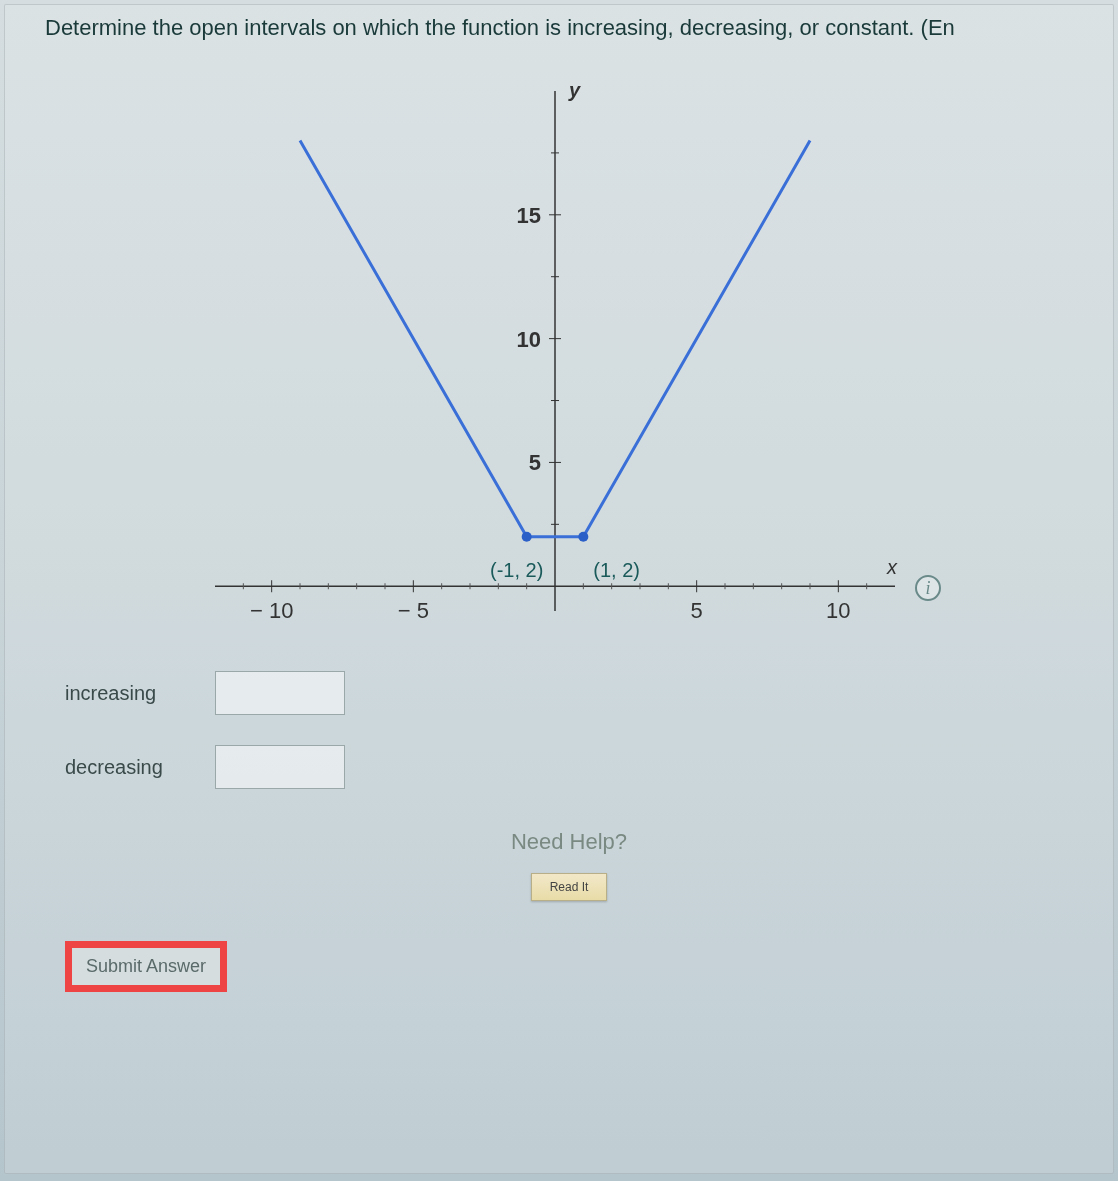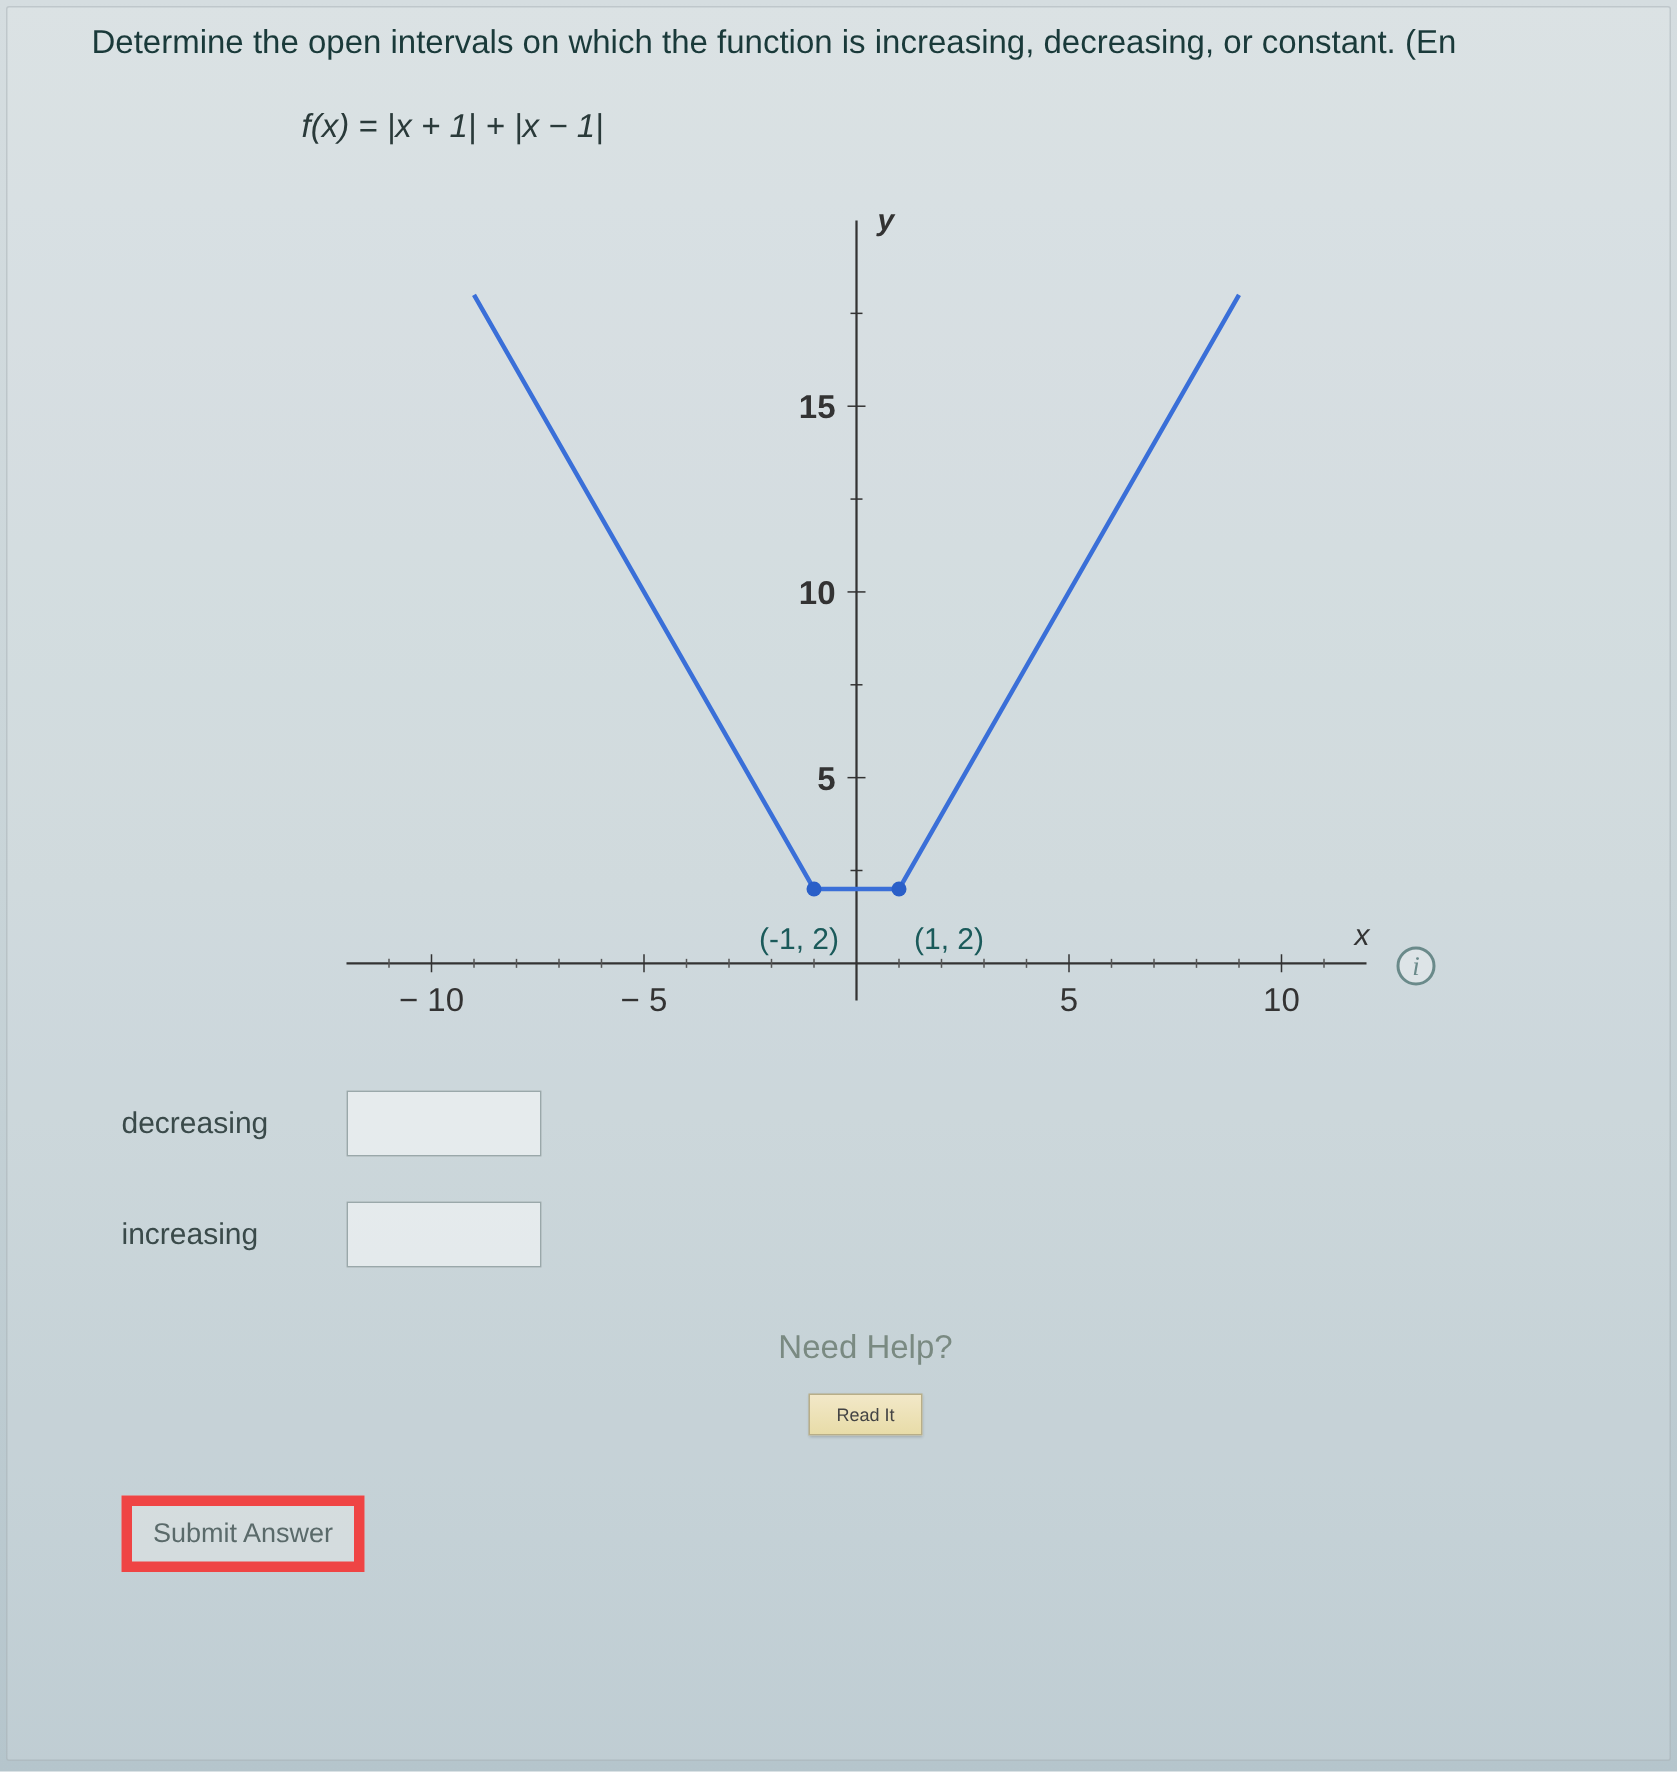--- a/index.html
+++ b/index.html
@@ -5,21 +5,21 @@
   * { box-sizing: border-box; margin: 0; padding: 0; }
   body {
     font-family: Arial, Helvetica, sans-serif;
     background: linear-gradient(180deg, #d5dde0 0%, #c8d4d8 50%, #b5c5cc 100%);
     width: 1118px;
     height: 1181px;
     overflow: hidden;
     position: relative;
   }
   .content {
-    padding: 10px 40px 0 56px;
+    padding: 10px 40px 0 40px;
     background: rgba(255,255,255,0.15);
     border: 1px solid rgba(150,160,165,0.4);
     border-radius: 2px;
     margin: 4px;
     height: 1170px;
   }
   .question-text {
     font-size: 22px;
     color: #1a3a3a;
     margin-bottom: 30px;
@@ -113,21 +113,20 @@
     font-size: 18px;
     background: rgba(255,255,255,0.3);
     cursor: pointer;
   }
 </style>
 </head>
 <body>
 
 <div class="content">
   <div class="question-text">Determine the open intervals on which the function is increasing, decreasing, or constant. (En</div>
-  <div class="formula">f(x) = |x + 1| + |x − 1|</div>
 
   <div class="chart-area">
     <svg class="chart-svg" viewBox="0 0 760 570">
 
       <g id="chart-g">
           <line x1="40" y1="515.2380952380952" x2="720" y2="515.2380952380952" stroke="#333" stroke-width="1.5"></line>
           <line x1="380" y1="540" x2="380" y2="20" stroke="#333" stroke-width="1.5"></line>
           <text x="394" y="26" font-size="20" font-style="italic" fill="#333" font-weight="bold">y</text>
           <text x="712" y="503.2380952380952" font-size="20" font-style="italic" fill="#333">x</text>
           <line x1="96.66666666666666" y1="509.2380952380952" x2="96.66666666666666" y2="521.2380952380952" stroke="#333"></line>
@@ -173,27 +172,27 @@
           <text x="418.3333333333333" y="505.7142857142857" font-size="20" fill="#1a5a5a" text-anchor="start">(1, 2)</text>
         </g>
     </svg>
     <div class="info-icon-c">
       <div class="info-icon">i</div>
     </div>
   </div>
 
   <div class="answer-rows">
     <div class="answer-row">
+      <div class="answer-label">increasing</div>
+      <input class="answer-input" value="" style="">
+    </div>
+    <div class="answer-row">
       <div class="answer-label">decreasing</div>
       <input class="answer-input" value="" style="">
     </div>
-    <div class="answer-row">
-      <div class="answer-label">increasing</div>
-      <input class="answer-input" value="" style="">
-    </div>
   </div>
 
   <div class="help-row">
     <span class="need-help">Need Help?</span>
     <button class="read-it-btn">Read It</button>
   </div>
 
   <div class="submit-row">
     <button class="submit-btn">Submit Answer</button>
   </div>

